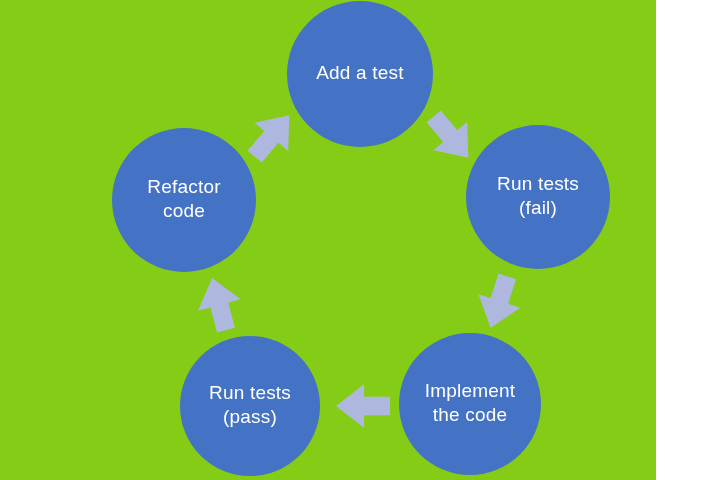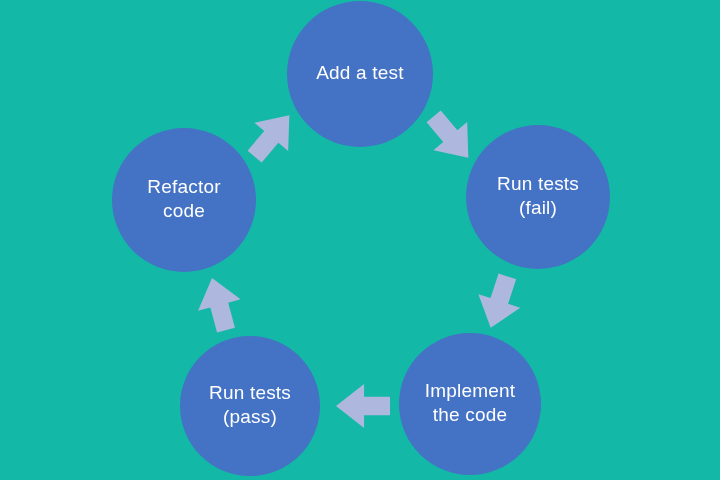--- a/index.html
+++ b/index.html
@@ -9,23 +9,23 @@
     background: #ffffff;
   }
   body {
     width: 720px;
     height: 480px;
     overflow: hidden;
     font-family: "Liberation Sans", sans-serif;
   }
   #diagram-root {
     position: relative;
-    width: 720px;
+    width: 656px;
     height: 480px;
-    background: #14b8a6;
+    background: #84cc16;
     text-align: right;
   }
   svg#cycle-svg {
     display: block;
     width: 720px;
     height: 480px;
   }
   .node-circle {
     
   }

